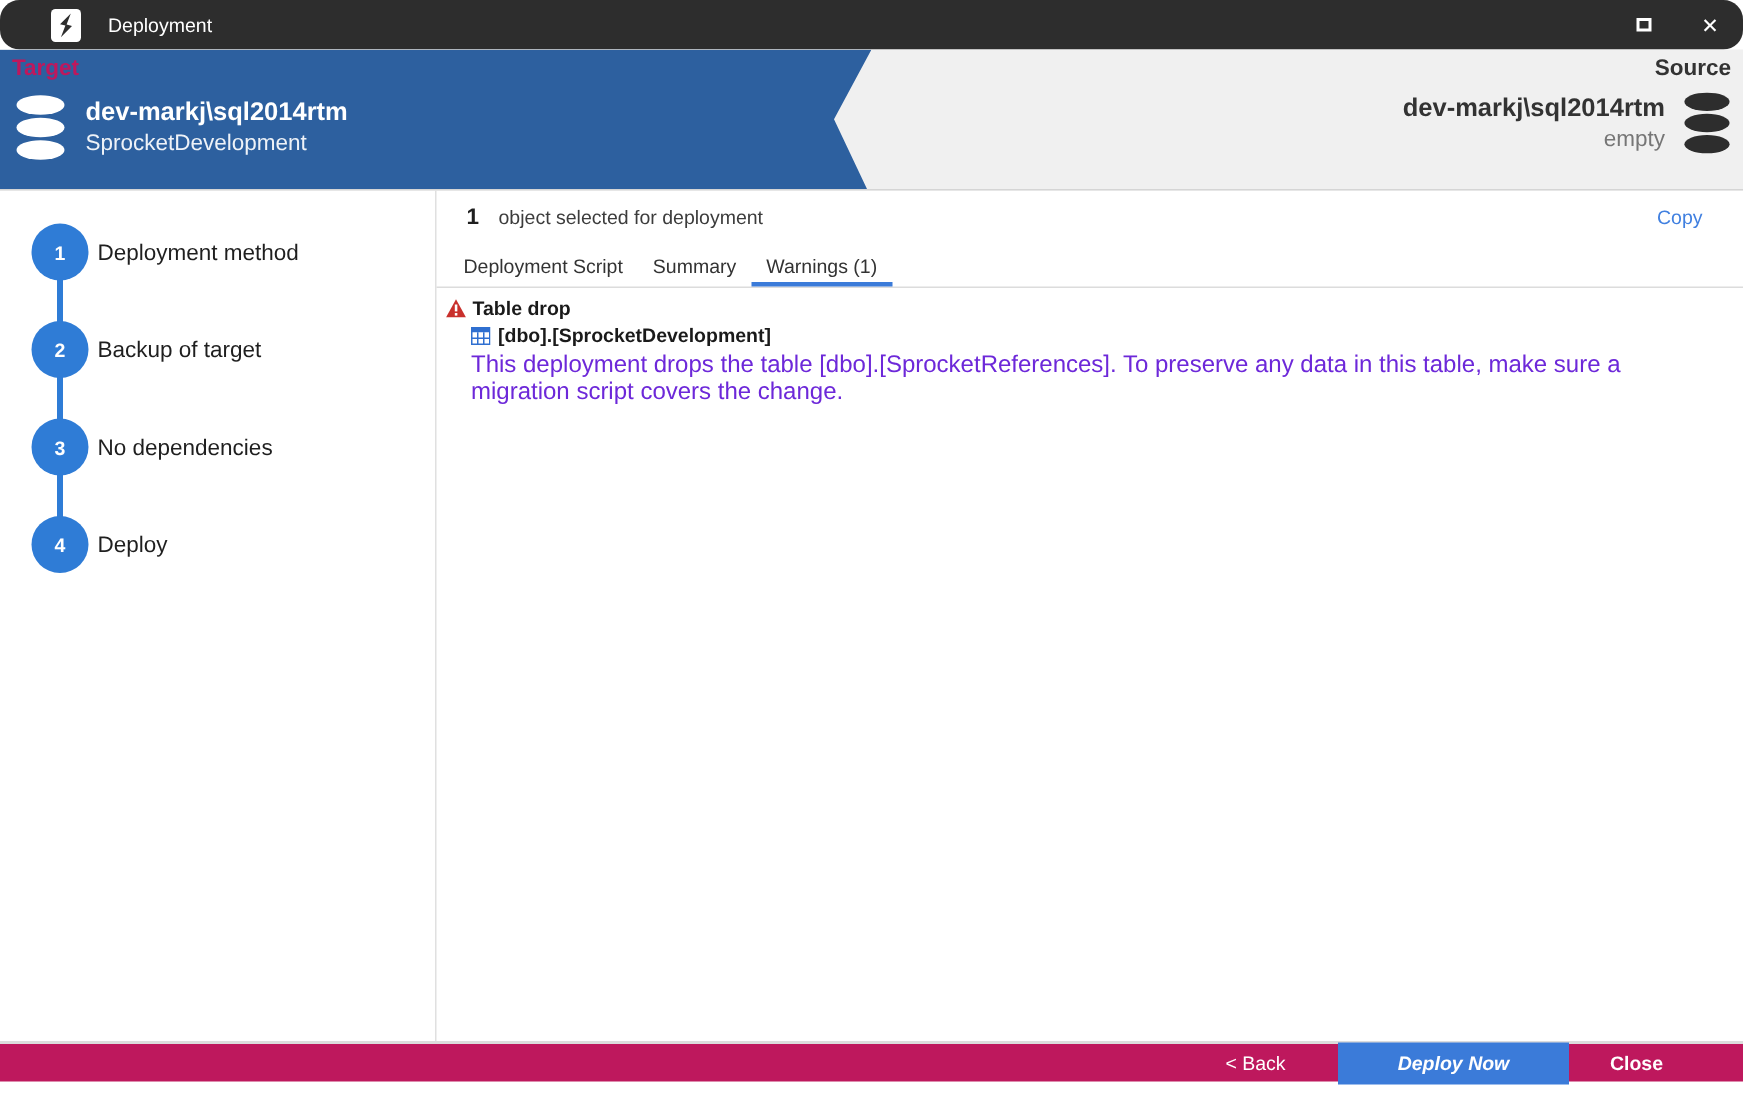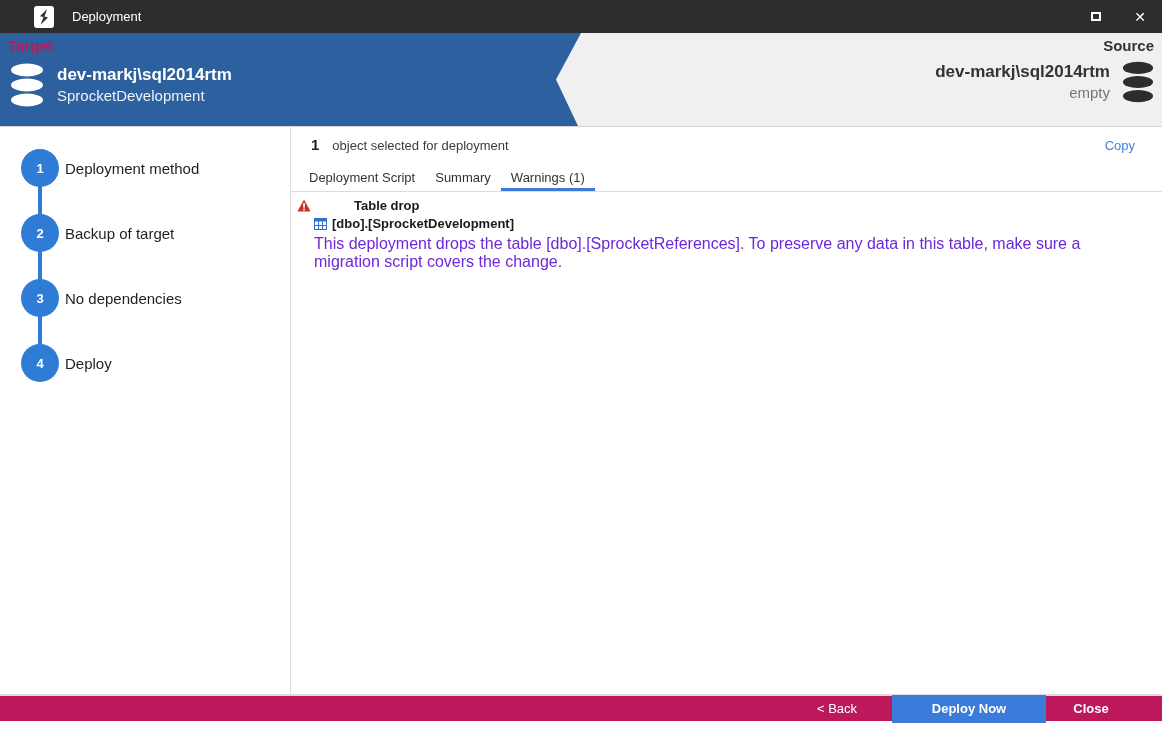--- a/index.html
+++ b/index.html
@@ -1,21 +1,21 @@
 <!DOCTYPE html>
 <html><head>
 <meta charset="utf-8">
 <style>
   * { margin:0; padding:0; box-sizing:border-box; }
   html,body { width:1162px; height:732px; overflow:hidden; background:#fff;
               font-family:"Liberation Sans", sans-serif; }
   .window { width:1162px; height:732px; display:flex; flex-direction:column; }
 
   
-  .titlebar { height:33px; background:#2d2d2d; display:flex; align-items:center; flex-shrink:0; }
+  .titlebar { height:33px; background:#2d2d2d; display:flex; align-items:center; flex-shrink:0;border-radius:13px; }
   .app-icon { margin-left:34px; width:20px; height:22px; display:flex; }
   .titlebar-text { color:#fff; font-size:13px; margin-left:18px; }
   .titlebar-spacer { flex:1; }
   .win-btn { width:44px; height:33px; display:flex; align-items:center; justify-content:center; cursor:default; }
   .max-glyph { width:10px; height:9px; border:2px solid #fff; }
   .close-glyph { color:#fff; font-size:14px; line-height:1; }
 
   
   .banner { height:94px; background:#f0f0f0; position:relative; flex-shrink:0;
             border-bottom:1px solid #d5d5d5; }
@@ -51,34 +51,34 @@
   .count-row { display:flex; align-items:baseline; padding:9px 27px 0 20px; }
   .count-num { font-size:15px; font-weight:bold; color:#1f1f1f; }
   .count-text { font-size:13px; color:#3c3c3c; margin-left:13px; }
   .copy-link { margin-left:auto; font-size:13px; color:#4180e0; cursor:pointer; }
 
   .tabbar { display:flex; margin-top:13px; padding-left:8px; border-bottom:1px solid #dcdcdc; }
   .tab { font-size:13px; color:#333; padding:4px 10px 6px 10px; position:relative; cursor:pointer; }
   .tab.active { padding-bottom:3px; border-bottom:3px solid #3b7bd9; }
 
   .warning-block { padding:6px 20px 0 6px; }
-  .warn-row1 { display:flex; align-items:center;gap:39px; }
+  .warn-row1 { display:flex; align-items:center; }
   .warn-row1 svg { flex-shrink:0; }
   .warn-title { font-size:13px; font-weight:bold; color:#1a1a1a; margin-left:4px; }
   .warn-row2 { display:flex; align-items:center; margin-left:17px; margin-top:3px; }
   .warn-object { font-size:13px; font-weight:bold; color:#1a1a1a; margin-left:5px; }
   .warn-desc { margin-left:17px; margin-top:4px; font-size:16px; color:#6d28d9; }
 
   
   .footer { height:25px; background:#be185d; display:flex; align-items:center;
             justify-content:flex-end; flex-shrink:0; }
   .btn-back { width:90px; text-align:center; color:#fff; font-size:13px; cursor:pointer; }
   .btn-deploy { width:154px; height:28px; margin-left:10px; background:#3b7bd9; color:#fff;
                 font-size:13px; font-weight:bold; border:none; display:flex; align-items:center;
-                justify-content:center; cursor:pointer; }
+                justify-content:center; cursor:pointer;font-style:italic; }
   .btn-close { width:90px; margin-right:26px; text-align:center; color:#fff; font-size:13px;
                font-weight:bold; cursor:pointer; }
 </style>
 </head>
 <body>
 
 <div class="window">
 
   <div class="titlebar">
     <span class="app-icon">

